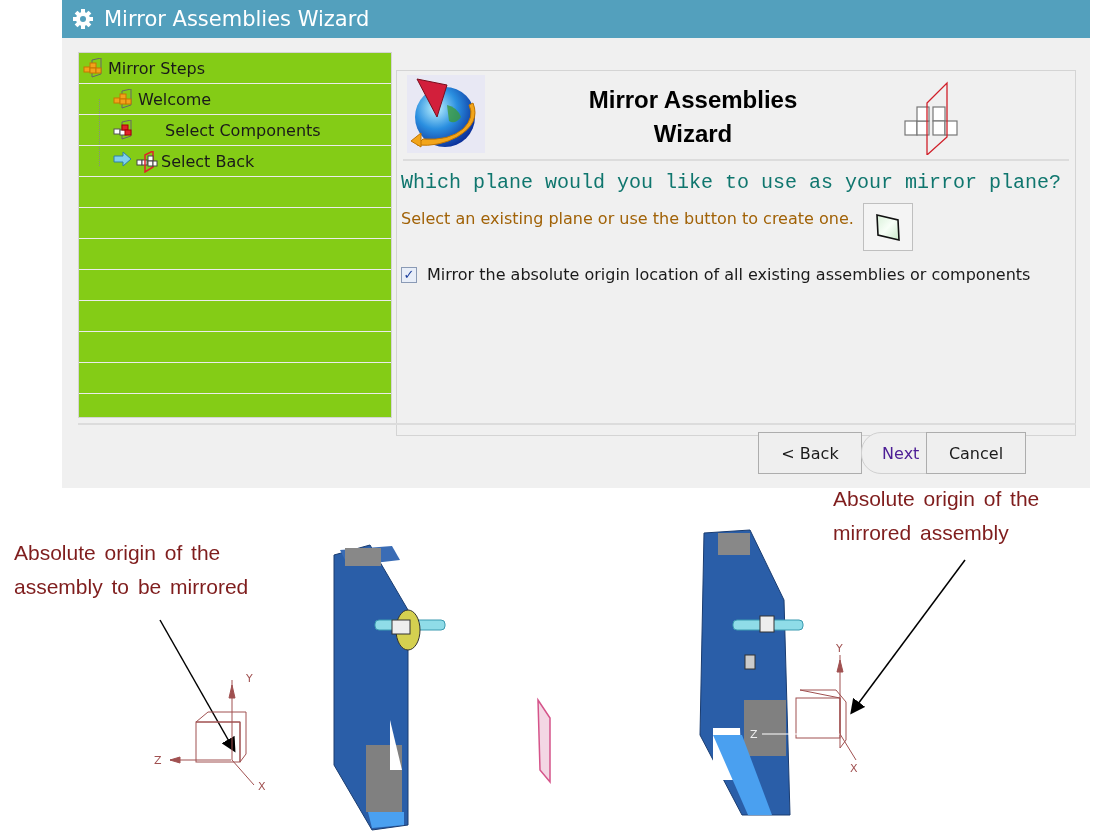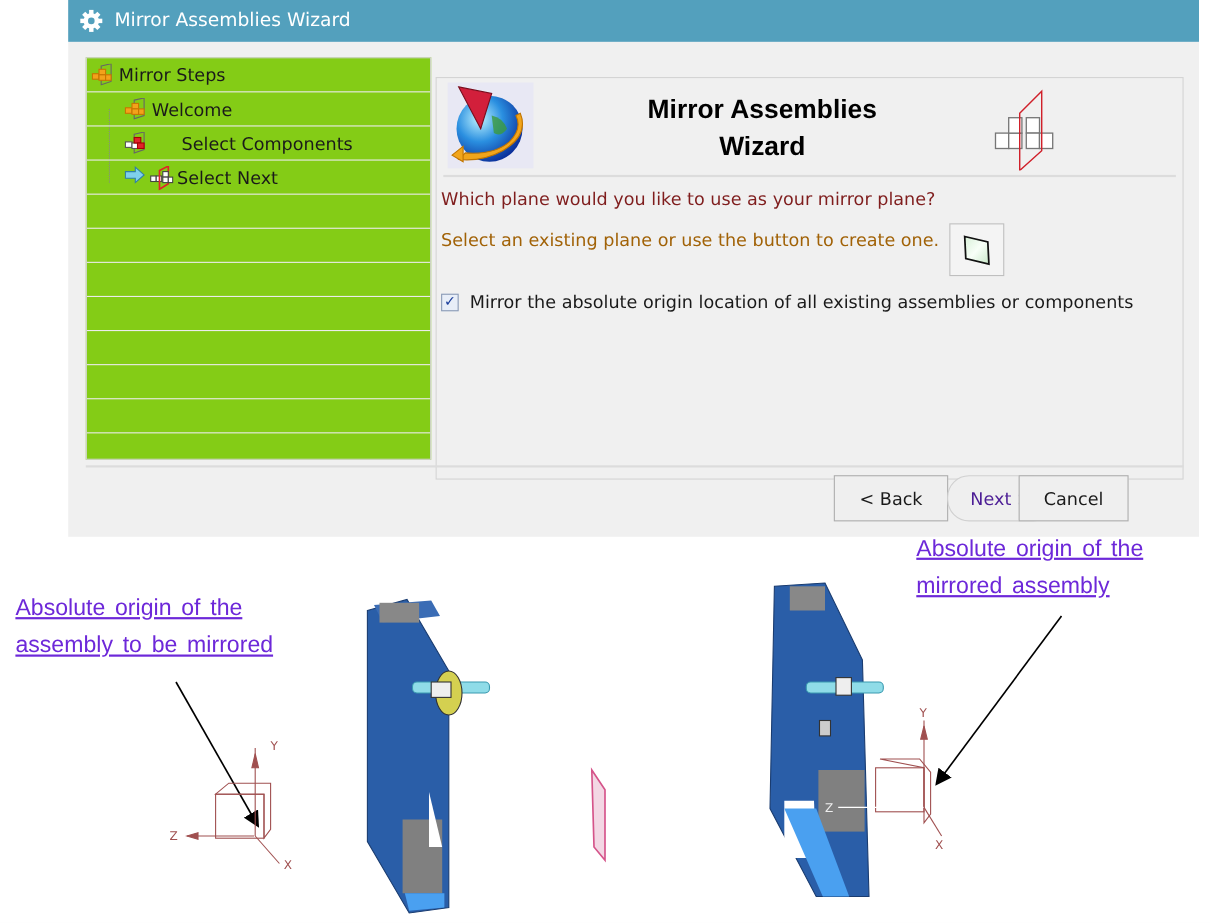--- a/index.html
+++ b/index.html
@@ -1,37 +1,37 @@
 <!DOCTYPE html>
 <html><head>
 <meta charset="utf-8">
 <style>
   * { box-sizing: border-box; margin: 0; padding: 0; }
   body { width: 1100px; height: 839px; background: #ffffff; position: relative; overflow: hidden; font-family: "DejaVu Sans", sans-serif; }
   .dialog { position: absolute; left: 62px; top: 0; width: 1028px; height: 488px; background: #f0f0f0; }
-  .titlebar { height: 38px; background: #53a0bd; display: flex; align-items: center; padding-left: 10px; color: #fff; font-size: 17px; }
+  .titlebar { height: 38px; background: #53a0bd; display: flex; align-items: center; padding-left: 10px; color: #fff; font-size: 21px; }
   .titlebar .gear { width: 22px; height: 22px; margin-right: 10px; }
   .steps { position: absolute; left: 16px; top: 52px; width: 314px; height: 366px; background: #84cc16; border: 1px solid #d4d4d4; }
   .step-row { height: 31px; border-bottom: 1px solid #ebebeb; display: flex; align-items: center; font-size: 16px; color: #1a1a1a; position: relative; }
   .step-row .ico { width: 22px; height: 20px; margin-right: 3px; }
   .tree-line { position: absolute; left: 20px; top: 46px; width: 1px; height: 67px; border-left: 1px dotted #888; }
   .main { position: absolute; left: 334px; top: 52px; width: 680px; height: 366px; border: 1px solid #d4d4d4; background: #f0f0f0; margin-top: 18px; }
   .header-area { height: 90px; border-bottom: 2px solid #dcdcdc; margin: 0 6px; position: relative; }
   .globe { position: absolute; left: 4px; top: 4px; width: 78px; height: 78px; background: #e8e8f4; }
   .wizard-title { position: absolute; left: 150px; top: 12px; width: 280px; text-align: center; font-family: "Liberation Sans", sans-serif; font-weight: bold; font-size: 24px; line-height: 34px; color: #000; }
   .cubes { position: absolute; left: 498px; top: 8px; width: 80px; height: 76px; }
-  .line1 { position: absolute; left: 4px; top: 100px; font-size: 16px; color: #7f1d1d; }
+  .line1 { position: absolute; left: 4px; top: 100px; font-size: 20px; color: #0f766e; font-family: Liberation Mono, monospace; }
   .line2 { position: absolute; left: 4px; top: 138px; font-size: 16px; color: #a16207; }
   .plane-btn { position: absolute; left: 466px; top: 132px; width: 50px; height: 48px; border: 1px solid #bfbfbf; background: #f4f4f4; display: flex; align-items: center; justify-content: center; }
   .chk-row { position: absolute; left: 4px; top: 194px; display: flex; align-items: center; font-size: 16px; color: #1a1a1a; }
   .chk { width: 16px; height: 16px; border: 1px solid #8a9ab5; background: #e8eef8; margin-right: 10px; display: flex; align-items: center; justify-content: center; color: #1c3f9c; font-size: 13px; font-weight: bold; }
   .footer-line { position: absolute; left: 16px; top: 423px; width: 998px; height: 2px; background: #dcdcdc; }
   .btn { position: absolute; top: 432px; height: 42px; border: 1px solid #adadad; background: #efefef; font-size: 16px; color: #1a1a1a; display: flex; align-items: center; justify-content: center; }
   .btn.disabled { color: #4c1d95; border-color: #d0d0d0; border-radius: 20px; }
-  .annot { position: absolute; font-family: "Liberation Sans", sans-serif; font-size: 21px; line-height: 34px; color: #6d28d9; word-spacing: 3px; text-decoration: underline; }
+  .annot { position: absolute; font-family: "Liberation Sans", sans-serif; font-size: 21px; line-height: 34px; color: #7f1d1d; word-spacing: 3px; }
   svg { display: block; }
 </style>
 </head>
 <body>
 
 <div class="dialog">
   <div class="titlebar">
     <span class="gear">
       <svg width="22" height="22" viewBox="0 0 22 22">
           <g fill="#fff">
@@ -98,21 +98,21 @@
       <span class="ico">
         <svg width="22" height="22" viewBox="0 0 22 22">
             <rect x="1" y="9" width="5" height="5" fill="#fff" stroke="#444"></rect>
             <rect x="6" y="9" width="5" height="5" fill="#fff" stroke="#444"></rect>
             <polygon points="9,4 17,0 17,16 9,21" fill="none" stroke="#e0232a" stroke-width="1.5"></polygon>
             <rect x="12" y="5" width="5" height="5" fill="#fff" stroke="#444"></rect>
             <rect x="12" y="10" width="5" height="5" fill="#fff" stroke="#444"></rect>
             <rect x="17" y="10" width="4" height="5" fill="#fff" stroke="#444"></rect>
           </svg>
       </span>
-      <span>Select Next</span>
+      <span>Select Back</span>
     </div>
     <div class="step-row"></div>
     <div class="step-row"></div>
     <div class="step-row"></div>
     <div class="step-row"></div>
     <div class="step-row"></div>
     <div class="step-row"></div>
     <div class="step-row"></div>
   </div>
 

